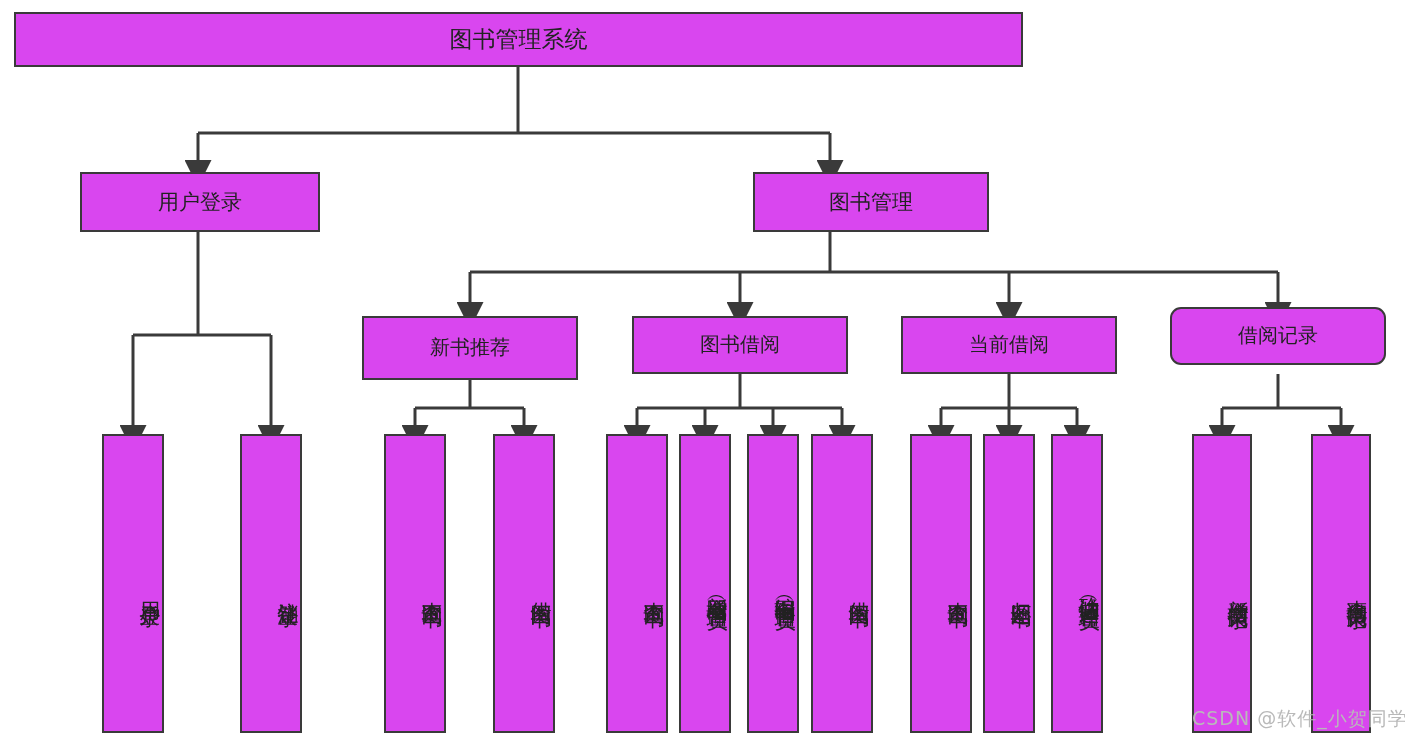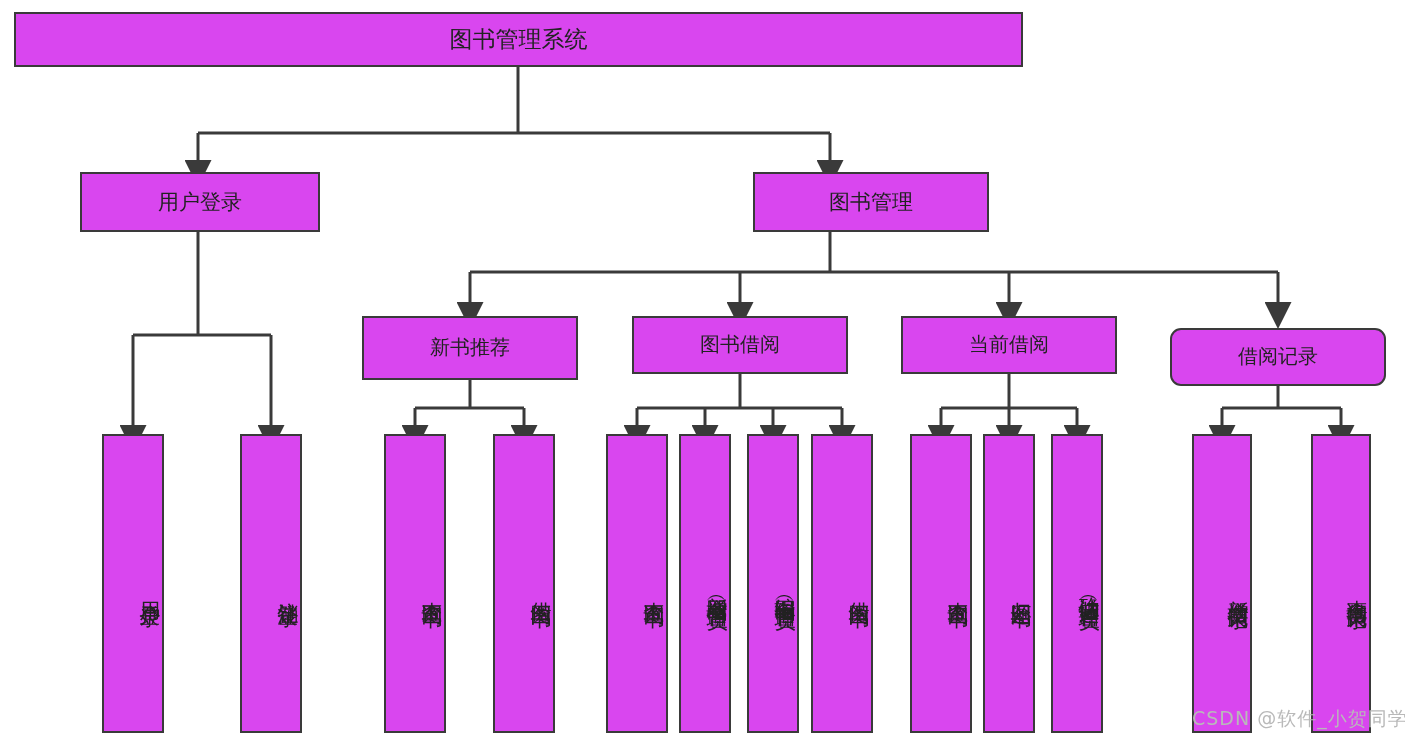--- a/index.html
+++ b/index.html
@@ -117,21 +117,21 @@
 
 <div class="node lvl2" style="left:362px;top:316px;width:216px;height:64px;">
   <span>新书推荐</span>
 </div>
 <div class="node lvl2" style="left:632px;top:316px;width:216px;height:58px;">
   <span>图书借阅</span>
 </div>
 <div class="node lvl2" style="left:901px;top:316px;width:216px;height:58px;align-items:center;">
   <span>当前借阅</span>
 </div>
-<div class="node lvl2" style="left:1170px;top:328px;width:216px;height:58px;border-radius:11px;">
+<div class="node lvl2" style="left:1170px;top:307px;width:216px;height:58px;border-radius:11px;">
   <span>借阅记录</span>
 </div>
 
 <div class="node leaf" style="left:102px;top:434px;width:62px;height:299px;">
   <span class="vtext">用户登录</span>
 </div>
 <div class="node leaf" style="left:240px;top:434px;width:62px;height:299px;">
   <span class="vtext">注销登录</span>
 </div>
 

